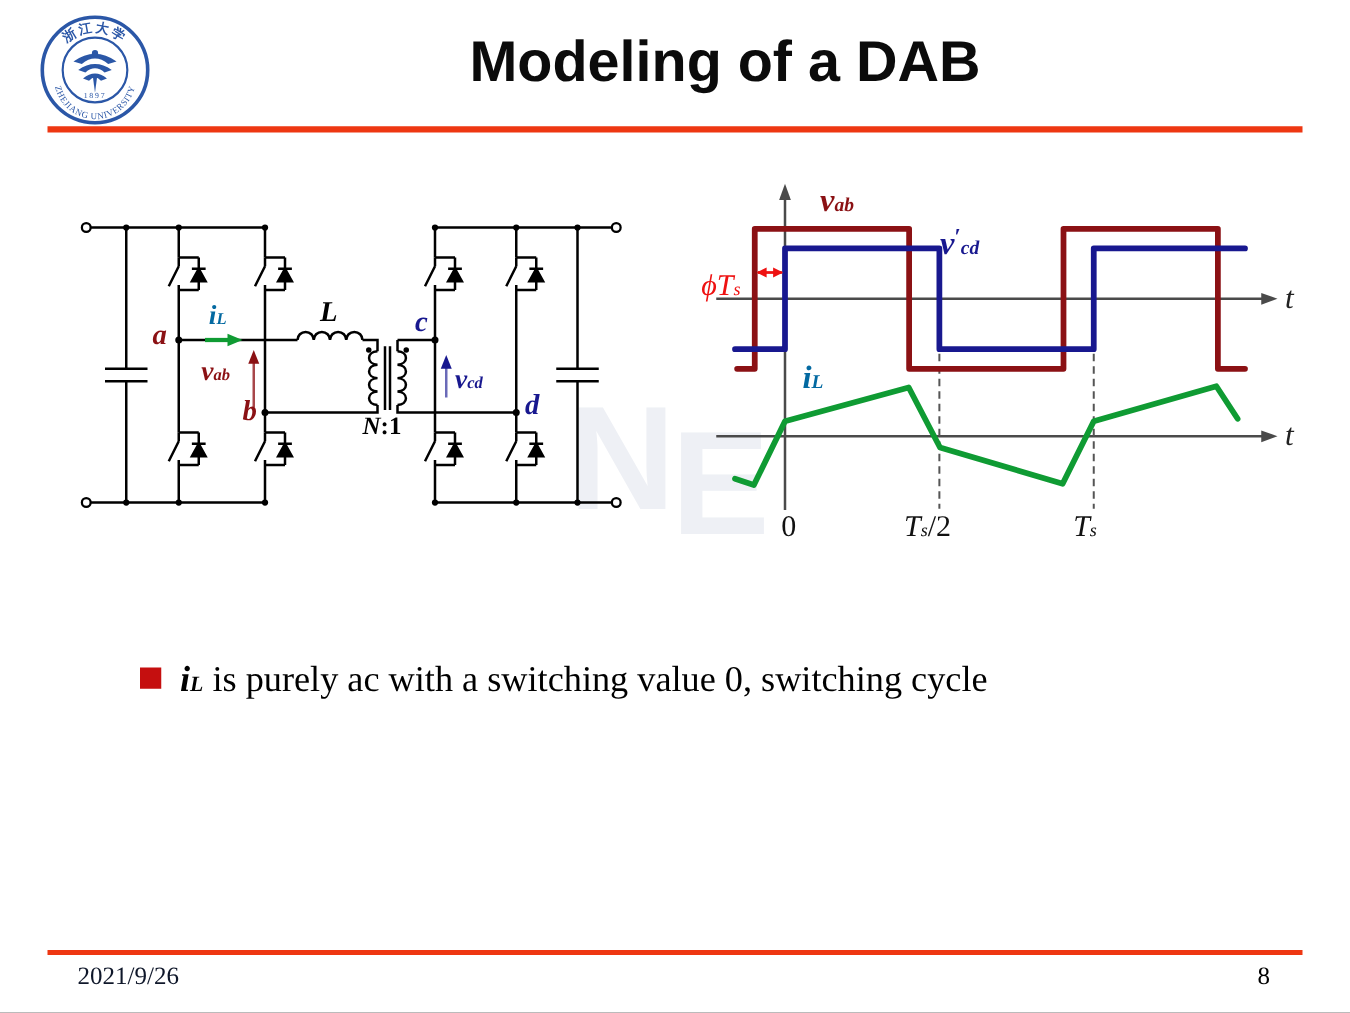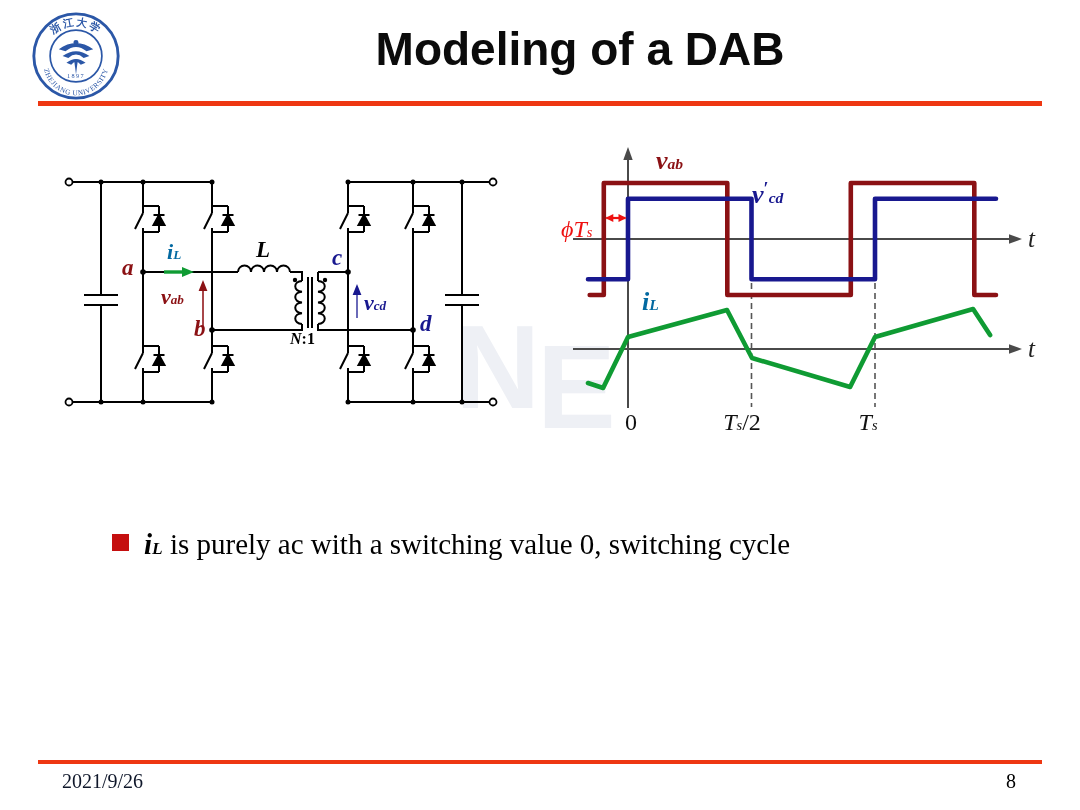--- a/index.html
+++ b/index.html
@@ -25,21 +25,21 @@
   .red{color:#ee1111;}
   .prime{font-size:0.7em;vertical-align:0.45em;font-style:normal;}
   
   .wf-t{font-size:25px;font-weight:normal;color:#222;}
   .tick{font-size:24px;font-weight:normal;color:#111;transform:translateX(-50%);}
   .wf-name{font-size:26px;}
   .phi{font-size:24px;font-weight:normal;}
   
   .c-lbl{font-size:23px;}
   .c-lbl.small{font-size:22px;}
-  .nratio{font-size:16px;font-weight:bold;color:#000;}
+  .nratio{font-size:20px;font-weight:bold;color:#000;}
   
   .bullet-sq{position:absolute;left:112px;top:534px;width:17px;height:17px;background:#c50f0f;z-index:2;}
   .bullet-text{position:absolute;left:144px;top:522px;width:850px;z-index:2;
                font-size:29px;color:#000;line-height:44px;}
   .bullet-text .lead{font-style:italic;font-weight:bold;}
   
   .footer-date{position:absolute;left:62px;top:770px;font-size:20px;color:#0f172a;z-index:2;}
   .footer-page{position:absolute;right:64px;top:770px;font-size:20px;color:#000;z-index:2;}
 </style>
 </head>

